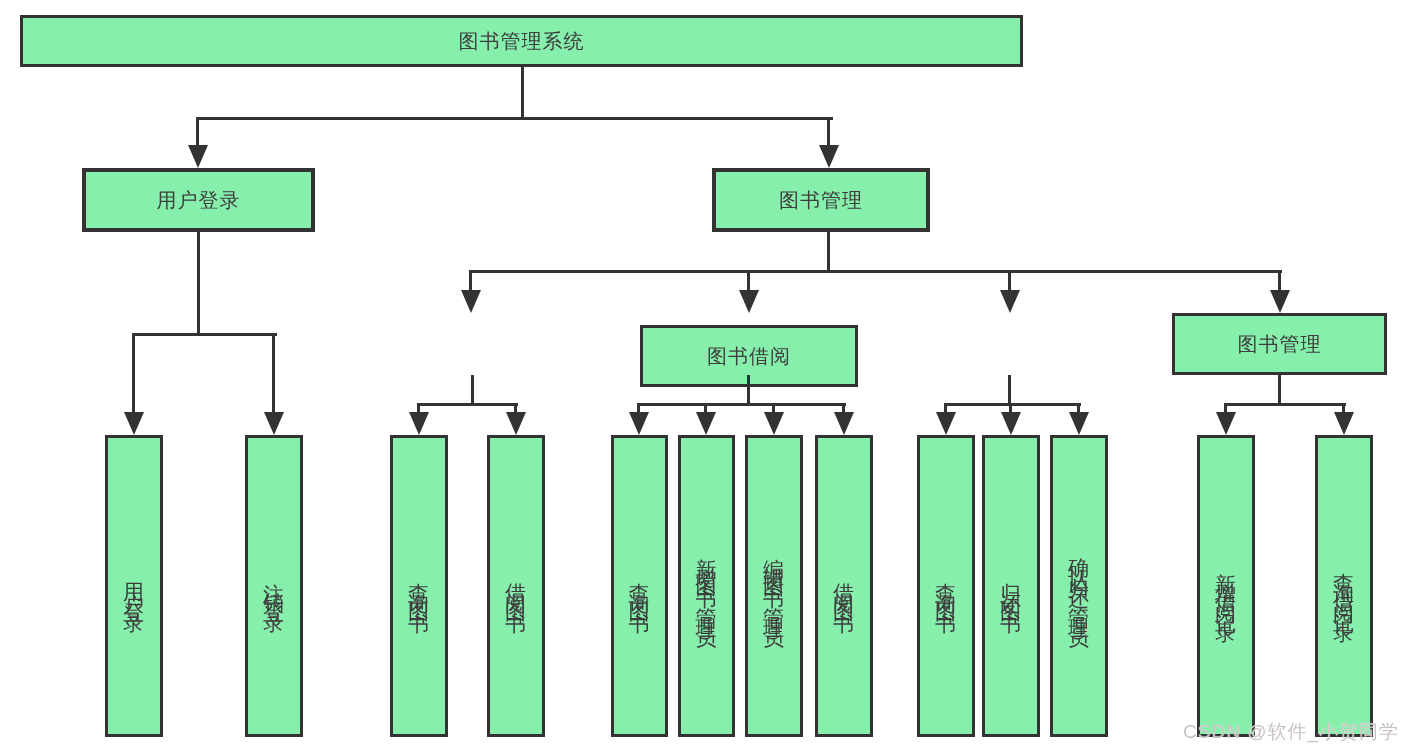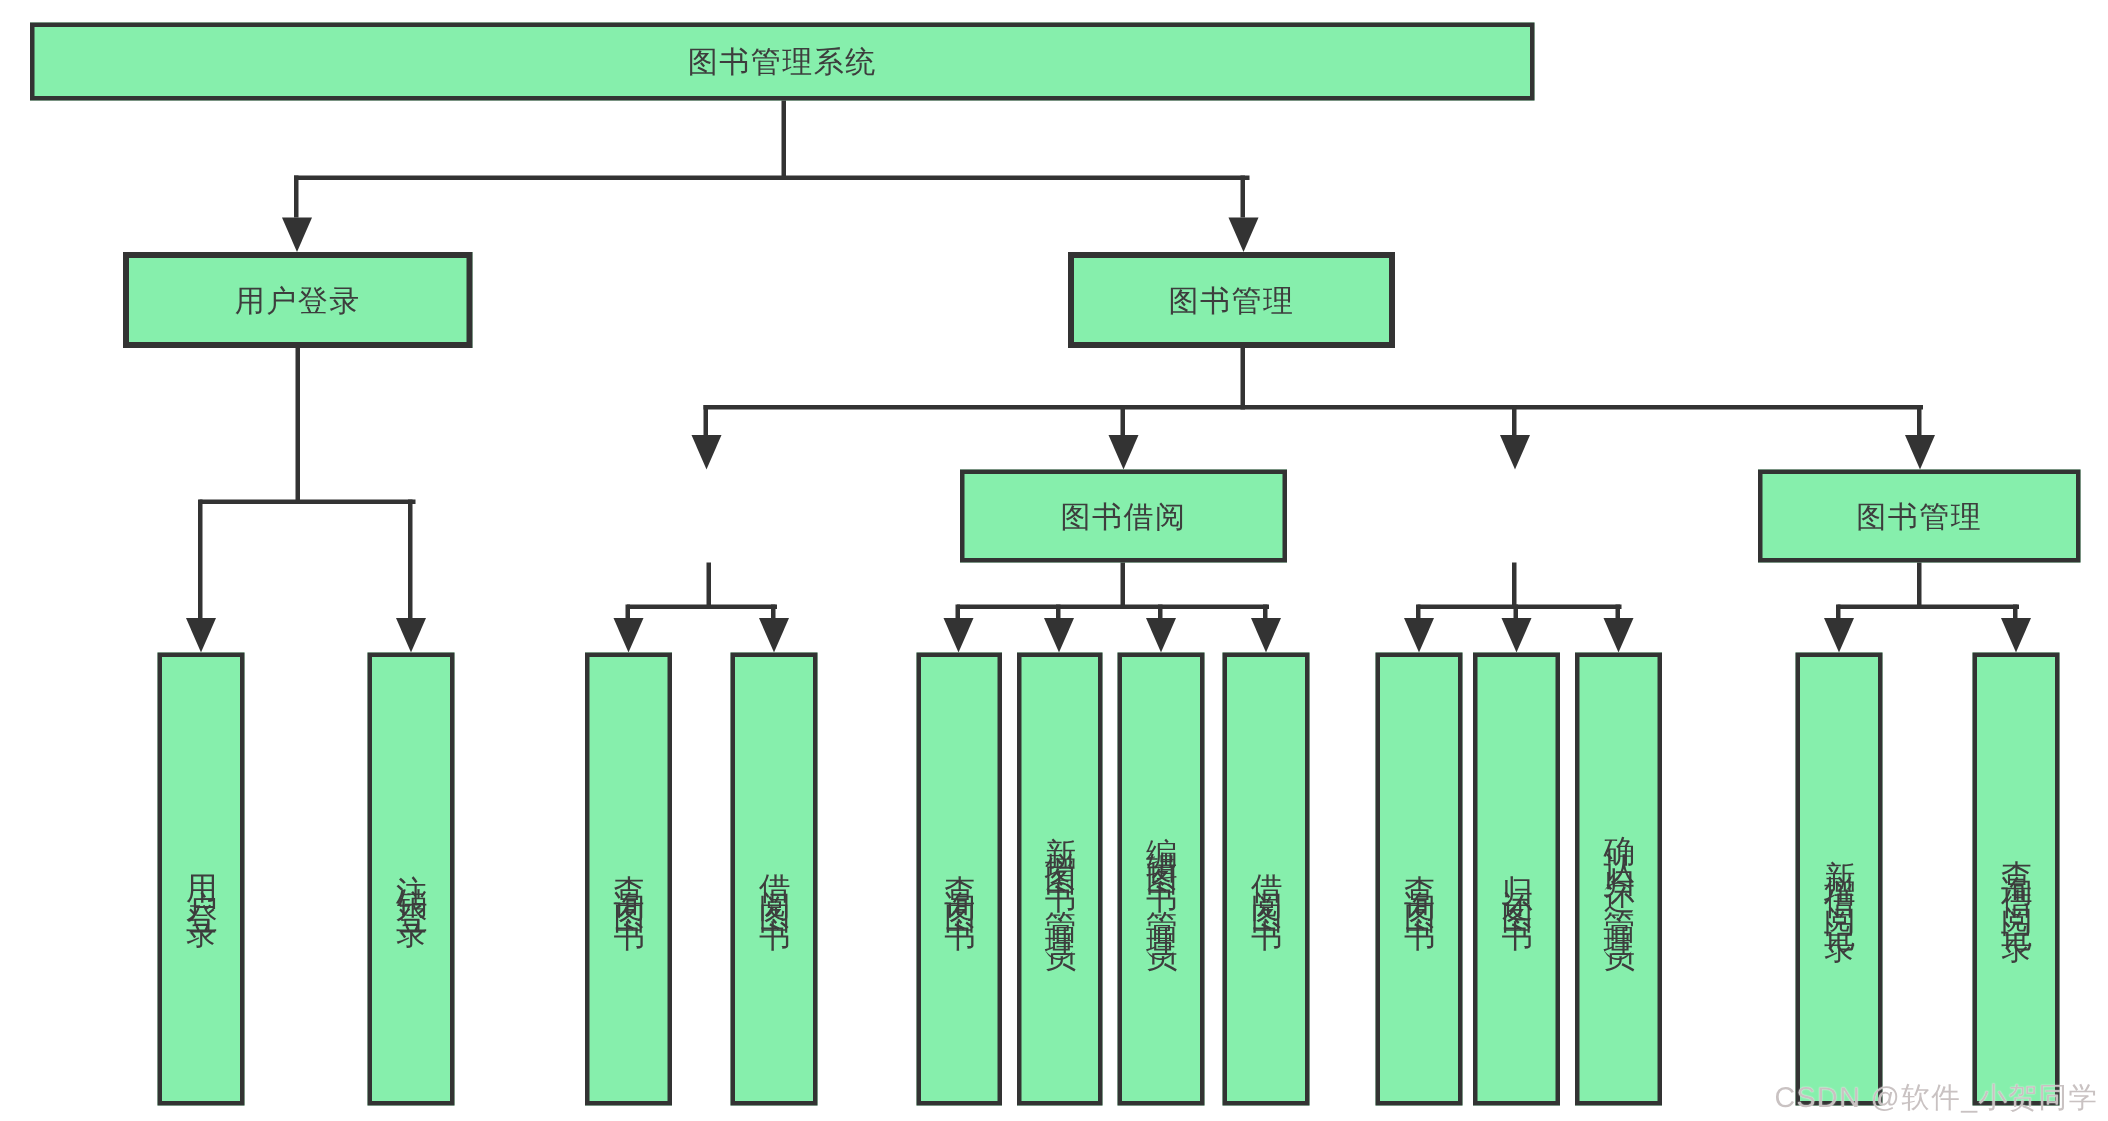--- a/index.html
+++ b/index.html
@@ -59,21 +59,21 @@
   <div class="drop" style="left:132px;top:333px;height:79px;"></div>
   <div class="drop" style="left:272px;top:333px;height:79px;"></div>
 
   <div class="vline" style="left:827px;top:232px;height:41px;"></div>
   <div class="hline" style="left:469px;top:270px;width:813px;"></div>
   <div class="drop" style="left:469px;top:270px;height:20px;"></div>
   <div class="drop" style="left:747px;top:270px;height:20px;"></div>
   <div class="drop" style="left:1008px;top:270px;height:20px;"></div>
   <div class="drop" style="left:1278px;top:270px;height:20px;"></div>
 
-  <div class="node h-node" style="left:640px;top:313px;width:218px;height:62px;">
+  <div class="node h-node" style="left:640px;top:325px;width:218px;height:62px;">
     <span>图书借阅</span>
   </div>
   <div class="node h-node" style="left:1172px;top:313px;width:215px;height:62px;">
     <span>图书管理</span>
   </div>
 
   <div class="vline" style="left:471px;top:375px;height:31px;"></div>
   <div class="hline" style="left:418px;top:403px;width:100px;"></div>
   <div class="drop" style="left:417px;top:403px;height:9px;"></div>
   <div class="drop" style="left:514px;top:403px;height:9px;"></div>

